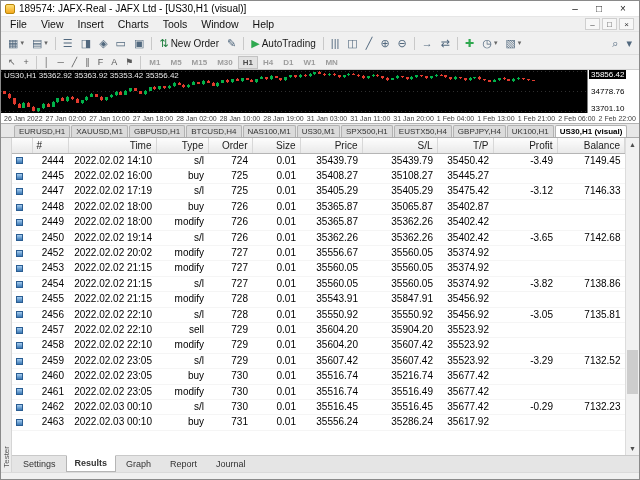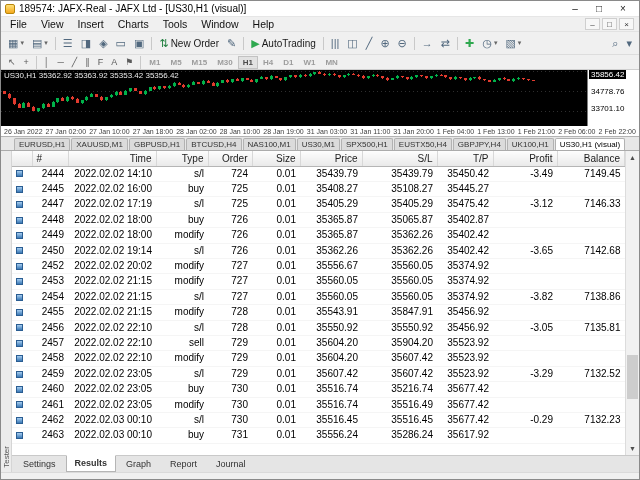--- a/index.html
+++ b/index.html
@@ -28,32 +28,32 @@
   .tb2 .tb-glyph{font-size:9px;color:#5a5a5a;}
   .tb-label{font-size:10px;color:#1a1a1a;}
   .tb-caret{font-size:7px;color:#666;}
   .tb-sep{width:1px;height:13px;background:#c9c9c9;margin:0 3px;flex:0 0 1px;}
   .tb-spring{flex:1;}
   .tf-btn{font-size:8px;font-weight:bold;color:#9c9c9c;padding:1px 4px;border:1px solid transparent;}
   .tf-btn.active{background:#e2e2e2;border-color:#c2c2c2;color:#4c4c4c;}
 
   
   .chart-wrap{flex:0 0 43px;display:flex;background:#000;position:relative;}
-  .chart-plot{position:relative;width:586px;height:56px;flex:0 0 586px;}
+  .chart-plot{position:relative;width:586px;height:43px;flex:0 0 586px;}
   .ohlc{position:absolute;left:3px;top:1px;font-size:8px;color:#ececec;z-index:2;white-space:nowrap;}
   .price-axis{position:relative;flex:1;background:#fff;border-left:1px solid #7f7f7f;font-size:8px;color:#000;}
   .pa-label{position:absolute;left:3px;line-height:9px;white-space:nowrap;}
   .pa-label.marker{background:#000;color:#fff;left:1px;padding:0 2px;}
   .time-axis{flex:0 0 11px;background:#fff;border-bottom:1px solid #b3b3b3;display:flex;justify-content:space-between;align-items:center;font-size:7px;color:#3d3d3d;padding:0 3px;overflow:hidden;}
   .ta-label{white-space:nowrap;}
 
   
   .symbol-tabs{flex:0 0 14px;background:#e7e7e7;display:flex;align-items:flex-end;gap:1px;padding:1px 13px 0;border-bottom:1px solid #ababab;overflow:hidden;}
   .sym-tab{font-size:8px;color:#333;background:#dbdbdb;border:1px solid #b2b2b2;border-bottom:none;border-radius:2px 2px 0 0;padding:1px 4px;white-space:nowrap;}
-  .sym-tab.active{background:#fff;font-weight:normal;color:#000;margin-top:36px;}
+  .sym-tab.active{background:#fff;font-weight:bold;color:#000;margin-top:36px;}
 
   
   .tester{flex:1;display:flex;min-height:0;background:#fff;}
   .tester-strip{flex:0 0 11px;background:#ececec;border-right:1px solid #d5d5d5;position:relative;}
   .tester-strip span{position:absolute;bottom:4px;left:1px;font-size:8px;color:#555;writing-mode:vertical-rl;transform:rotate(180deg);}
   .tester-main{flex:1;display:flex;flex-direction:column;min-width:0;}
   .table-zone{flex:1;display:flex;min-height:0;}
   .results-table{flex:1;overflow:hidden;background:#fff;}
   table{width:100%;border-collapse:collapse;table-layout:fixed;}
   thead th{height:15px;background:linear-gradient(#fdfdfd,#e9e9e9);border-right:1px solid #d8d8d8;border-bottom:1px solid #b5b5b5;font-weight:normal;font-size:10px;color:#1c1c1c;text-align:right;padding:0 4px;overflow:hidden;}

